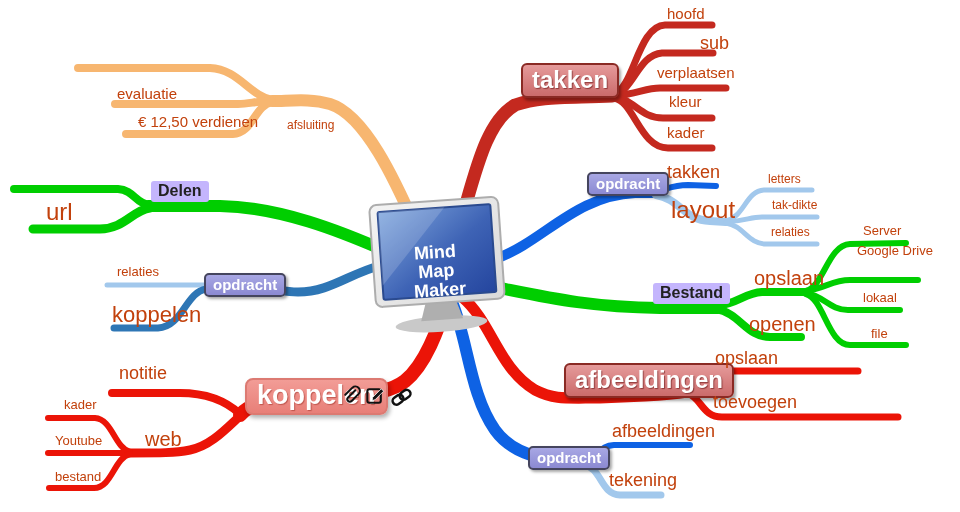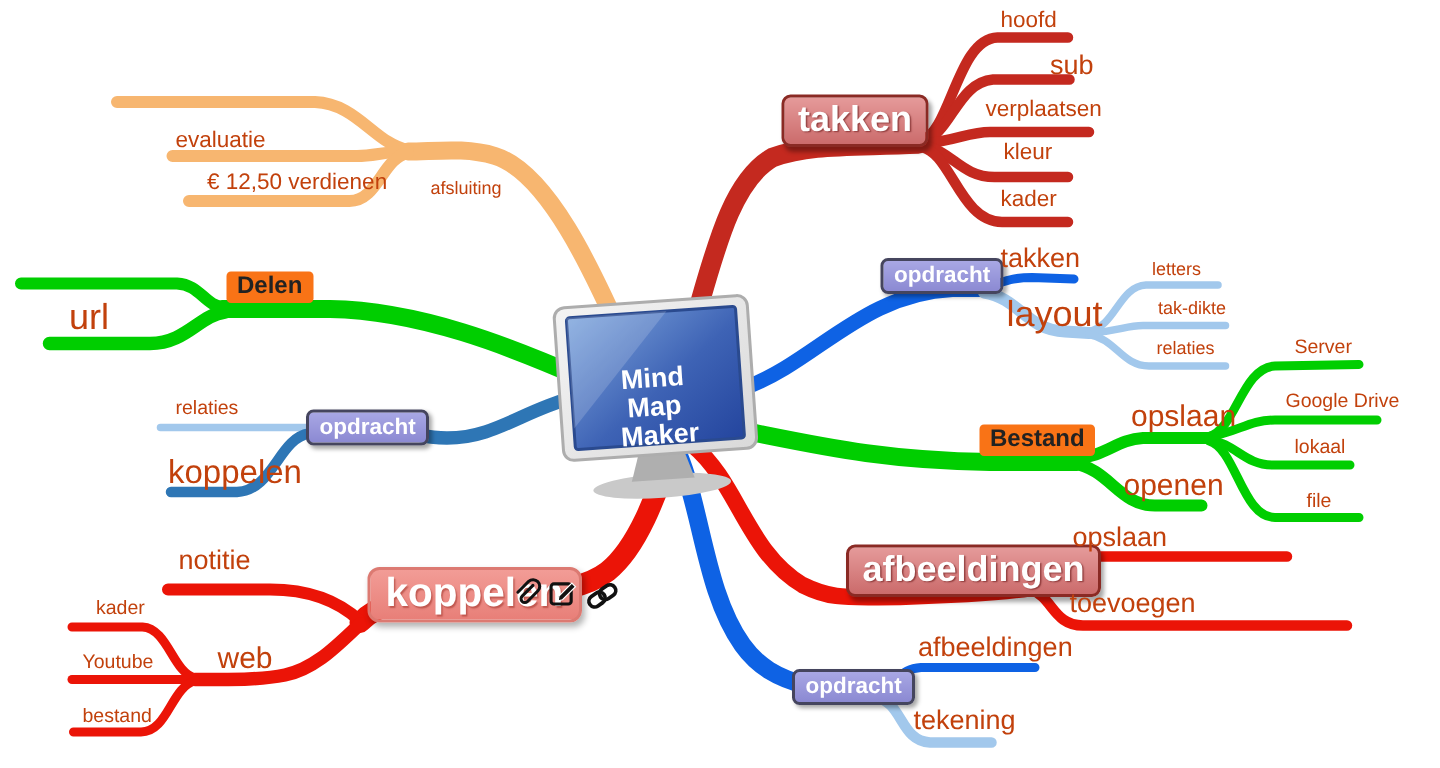--- a/index.html
+++ b/index.html
@@ -16,21 +16,21 @@
      background:linear-gradient(#E59A9A,#CB6B6B);
      box-shadow:2px 3px 3px rgba(0,0,0,.35);text-shadow:1px 1px 1px rgba(90,10,10,.55);}
   .topic-salmon{position:absolute;white-space:nowrap;color:#fff;font-weight:bold;font-size:27px;
      padding:0 10px 2px;border:2px solid #DC7A72;border-radius:8px;
      background:linear-gradient(#F29C96,#E87F78);
      box-shadow:2px 3px 4px rgba(0,0,0,.3);text-shadow:1px 1px 1px rgba(150,40,30,.5);}
   .topic-purple{position:absolute;white-space:nowrap;color:#fff;font-weight:bold;font-size:15px;
      padding:1px 7px 2px;border:2px solid #45455E;border-radius:5px;
      background:linear-gradient(#A8A7E4,#8B89D2);box-shadow:2px 2px 3px rgba(0,0,0,.35);}
   .topic-green{position:absolute;white-space:nowrap;color:#222;font-weight:bold;font-size:16px;
-     padding:1px 7px 2px;border-radius:3px;background:#f97316;}
+     padding:1px 7px 2px;border-radius:3px;background:#c4b5fd;}
   .logo{position:absolute;left:78px;top:10px;display:flex;align-items:center;}
   .logo .word{font-size:19px;font-weight:bold;letter-spacing:-.5px;}
   .logo .w1{color:#E5186E;margin-left:4px;}
   .logo .w2{color:#F6921E;}
   .att-icons{position:absolute;left:339px;top:384px;display:flex;gap:2px;}
 </style>
 </head>
 <body>
 
 <div class="stage">
@@ -177,21 +177,21 @@
   <div class="lbl mid" style="left:667px;top:163px;">takken</div>
   <div class="lbl big" style="left:671px;top:197px;">layout</div>
   <div class="lbl xs" style="left:768px;top:173px;">letters</div>
   <div class="lbl xs" style="left:772px;top:199px;">tak-dikte</div>
   <div class="lbl xs" style="left:771px;top:226px;">relaties</div>
 
   <div class="topic-green" style="left:653px;top:283px;">Bestand</div>
   <div class="lbl" style="left:754px;top:268px;font-size:20px;">opslaan</div>
   <div class="lbl" style="left:749px;top:314px;font-size:20px;">openen</div>
   <div class="lbl sm" style="left:863px;top:224px;">Server</div>
-  <div class="lbl sm" style="left:857px;top:260px;text-align:center;">Google Drive</div>
+  <div class="lbl sm" style="left:857px;top:244px;text-align:center;">Google Drive</div>
   <div class="lbl sm" style="left:863px;top:291px;">lokaal</div>
   <div class="lbl sm" style="left:871px;top:327px;">file</div>
 
   <div class="topic-red" style="left:564px;top:363px;">afbeeldingen</div>
   <div class="lbl mid" style="left:715px;top:349px;">opslaan</div>
   <div class="lbl mid" style="left:713px;top:393px;">toevoegen</div>
 
   <div class="topic-purple" style="left:528px;top:446px;">opdracht</div>
   <div class="lbl mid" style="left:612px;top:422px;">afbeeldingen</div>
   <div class="lbl mid" style="left:609px;top:471px;">tekening</div>

